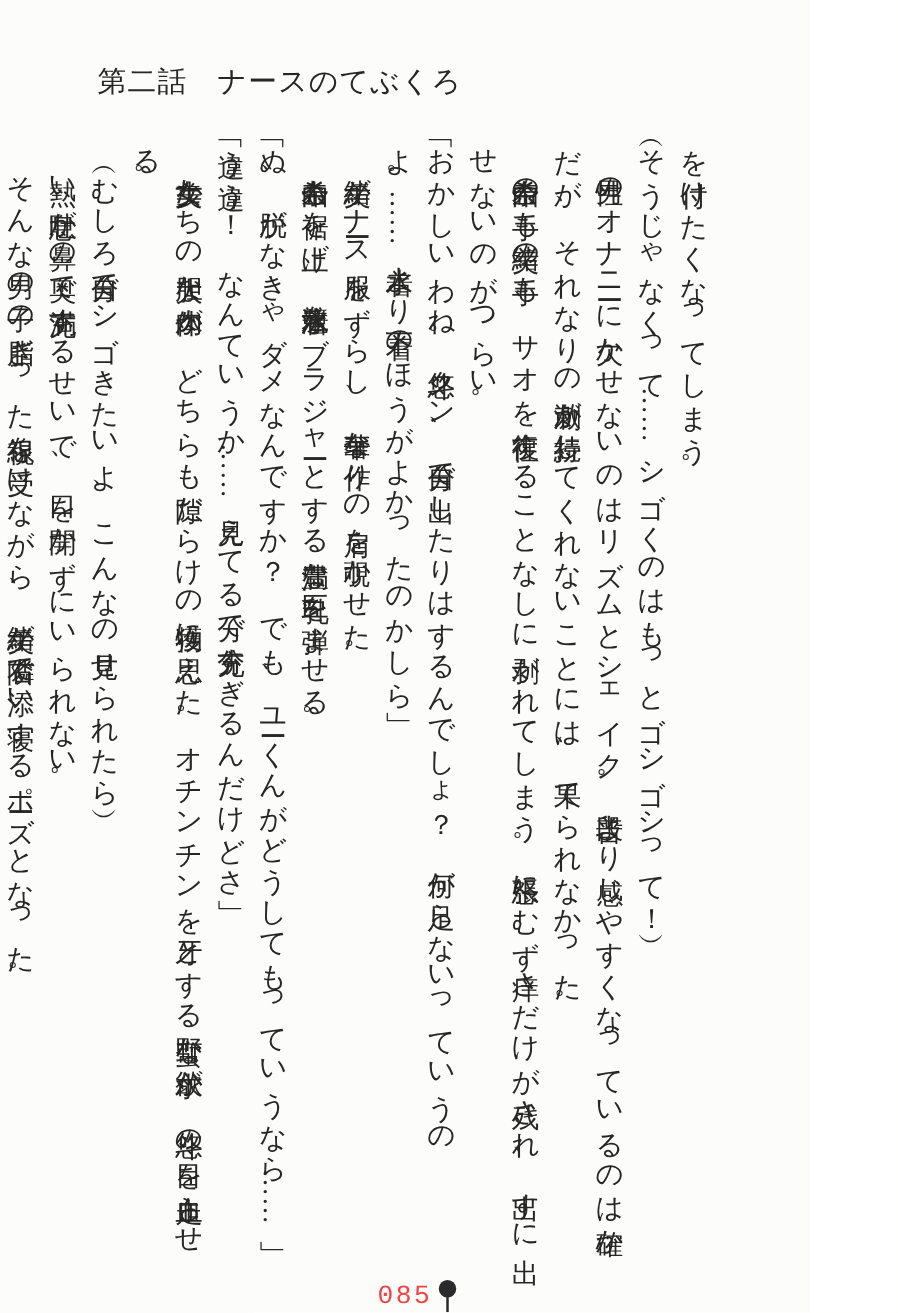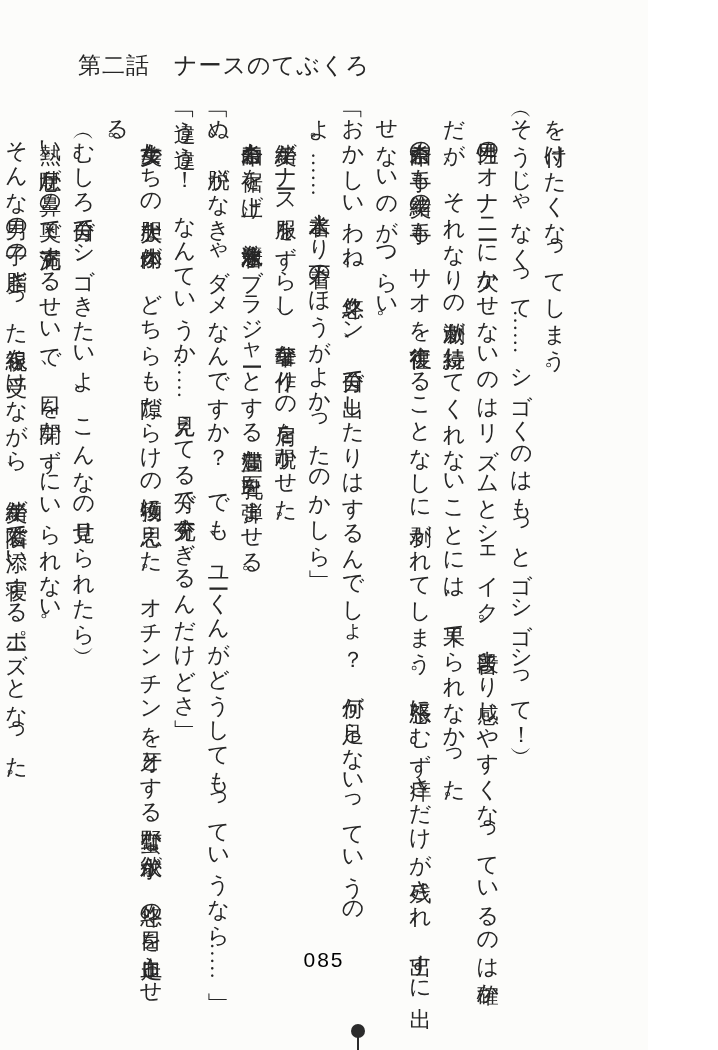--- a/index.html
+++ b/index.html
@@ -39,26 +39,26 @@
     margin: 0;
     padding: 0;
   }
   .body-text p.indent {
     text-indent: 1em;
   }
   .page-number {
     position: absolute;
     left: 0;
     right: 0;
-    top: 948px;
+    top: 1026px;
     text-align: center;
-    font-family: Liberation Sans, sans-serif;
+    font-family: Liberation Mono, monospace;
     font-size: 21px;
     letter-spacing: 2px;
-    color: #000000;
+    color: #ef4444;
   }
   .footer-pin {
     position: absolute;
     left: 344px;
     top: 1022px;
     width: 28px;
     height: 28px;
   }
 </style>
 </head>

